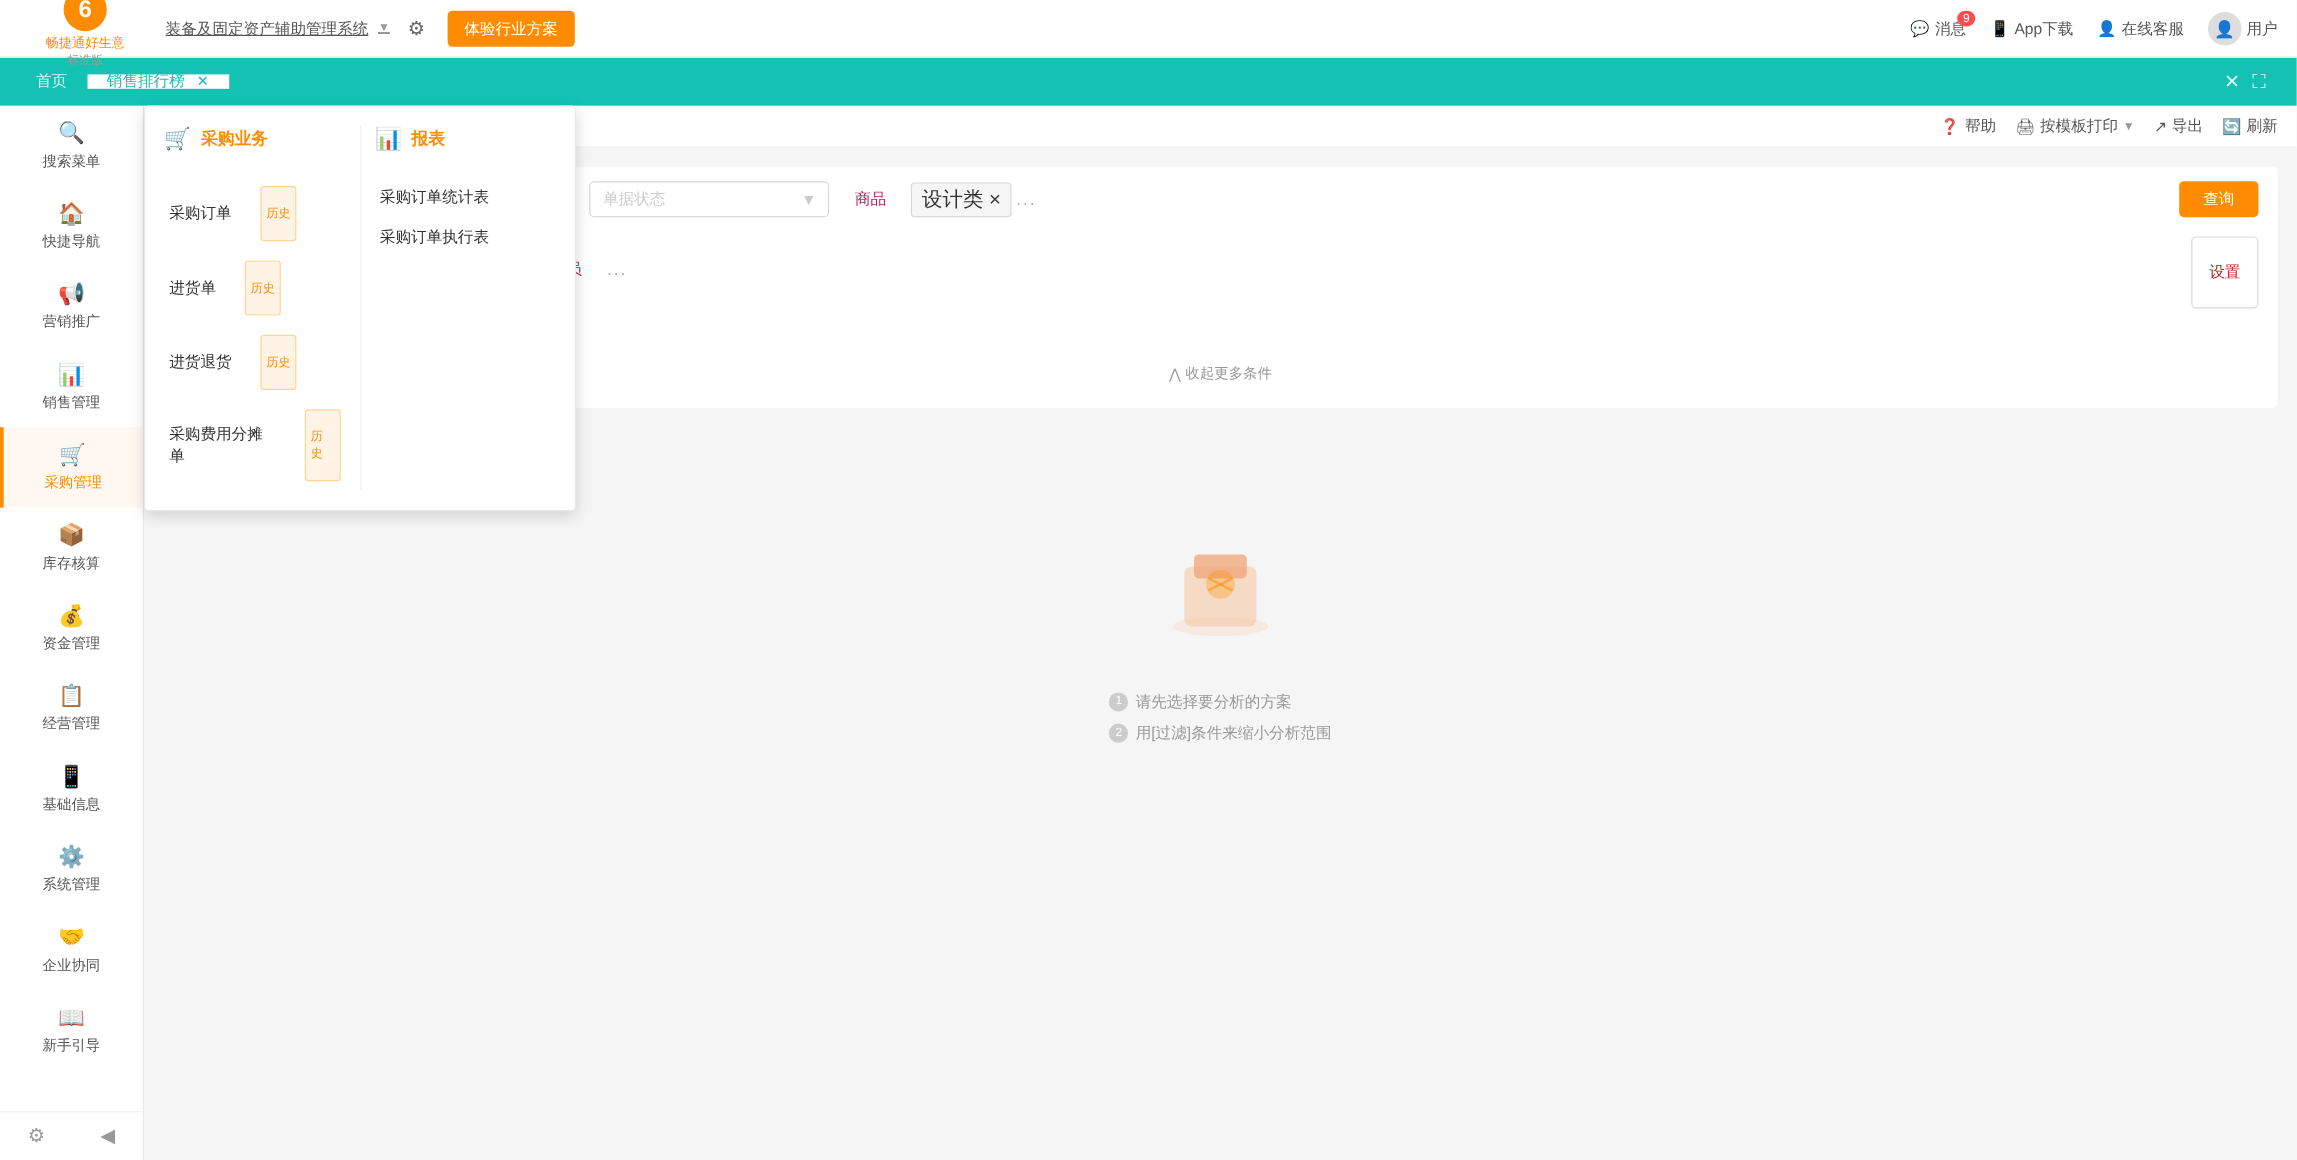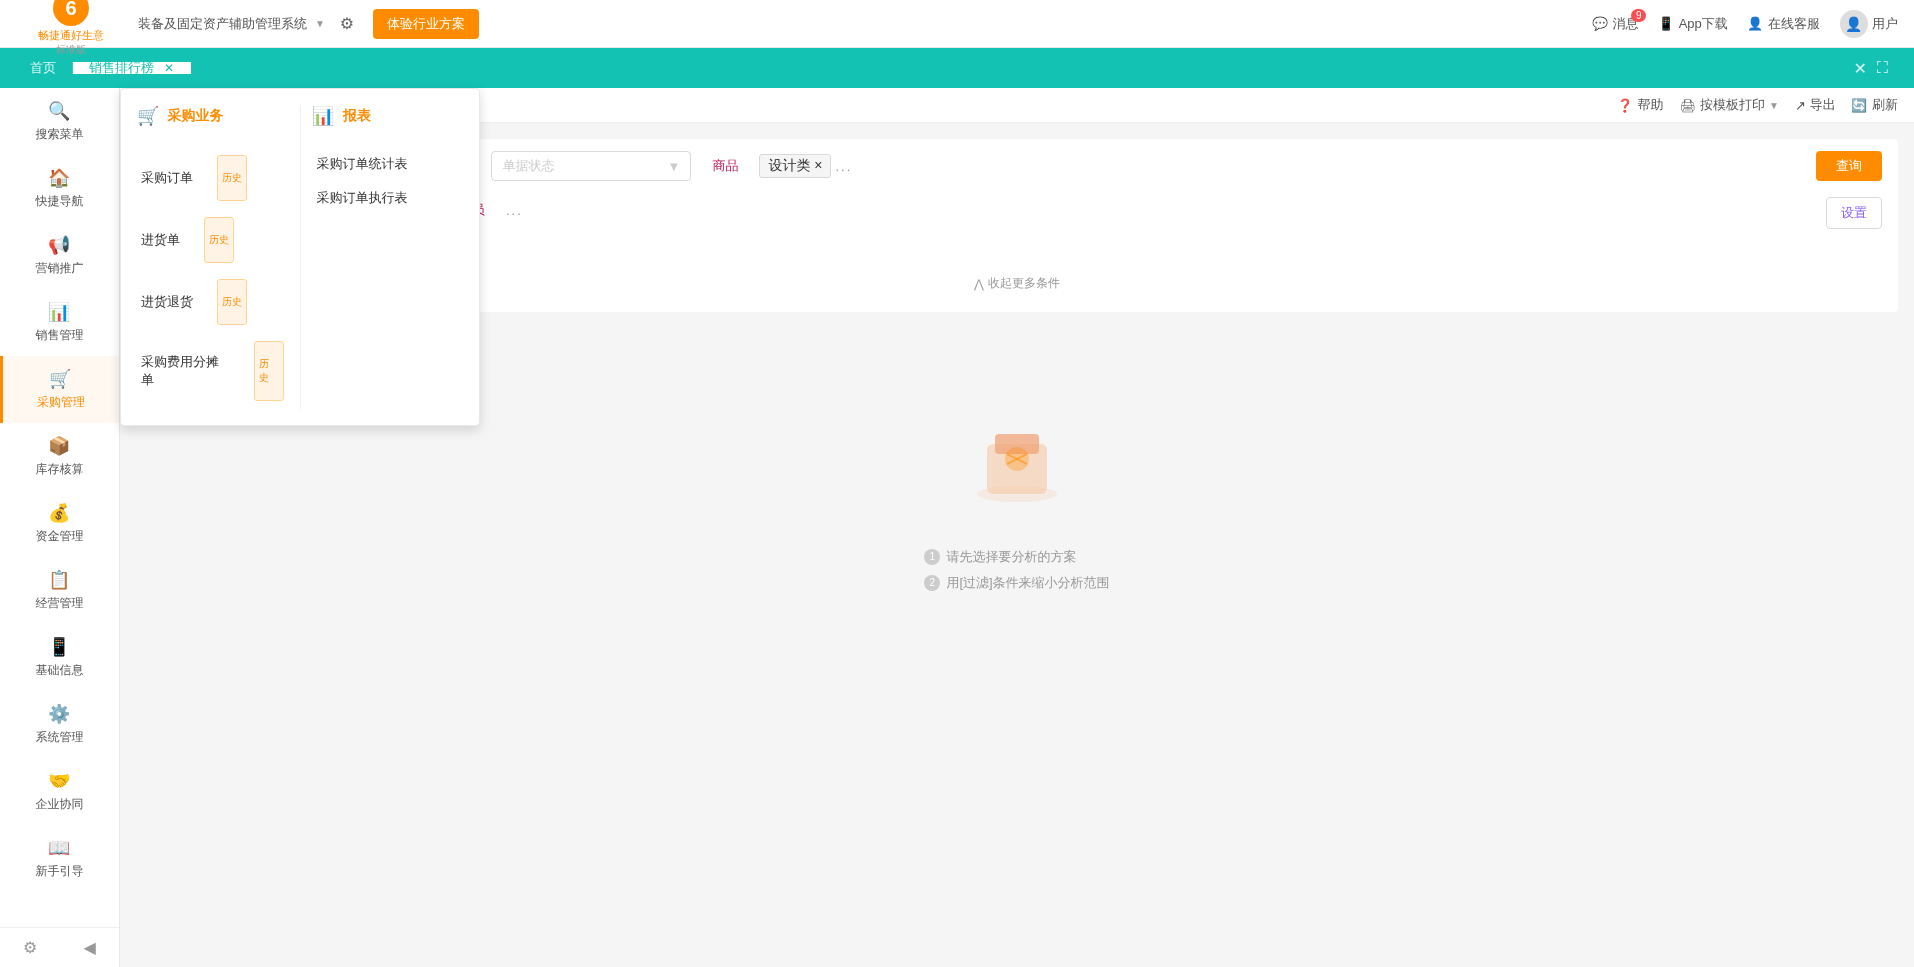--- a/index.html
+++ b/index.html
@@ -4,21 +4,21 @@
   <style>
     * { margin: 0; padding: 0; box-sizing: border-box; }
     body { font-family: 'Microsoft YaHei', '微软雅黑', sans-serif; font-size: 13px; background: #f5f5f5; color: #333; width: 1914px; min-height: 967px; overflow-x: hidden; }
 
     
     .topbar { height: 48px; background: #fff; display: flex; align-items: center; padding: 0 16px; border-bottom: 1px solid #e8e8e8; position: relative; z-index: 100; }
     .topbar-logo { width: 110px; display: flex; flex-direction: column; align-items: center; justify-content: center; margin-right: 12px; }
     .logo-icon { width: 36px; height: 36px; background: #ff8c00; border-radius: 50%; display: flex; align-items: center; justify-content: center; color: #fff; font-size: 20px; font-weight: bold; }
     .logo-text { font-size: 11px; color: #ff8c00; margin-top: 2px; }
     .logo-sub { font-size: 10px; color: #999; }
-    .topbar-system { display: flex; align-items: center; gap: 8px; color: #555; font-size: 13px; cursor: pointer; }
+    .topbar-system { display: flex; align-items: center; gap: 8px; color: #555; font-size: 13px; cursor: pointer; text-decoration: underline; }
     .topbar-system .arrow { color: #999; font-size: 10px; }
     .topbar-settings { width: 28px; height: 28px; display: flex; align-items: center; justify-content: center; color: #666; cursor: pointer; font-size: 16px; margin-left: 8px; }
     .topbar-btn { background: #ff8c00; color: #fff; border: none; border-radius: 4px; padding: 6px 14px; font-size: 13px; cursor: pointer; margin-left: 12px; }
     .topbar-right { margin-left: auto; display: flex; align-items: center; gap: 20px; }
     .topbar-right-item { display: flex; align-items: center; gap: 4px; color: #555; cursor: pointer; font-size: 13px; position: relative; }
     .badge { background: #ff4d4f; color: #fff; border-radius: 10px; font-size: 10px; padding: 1px 5px; position: absolute; top: -6px; right: -8px; }
     .avatar { width: 28px; height: 28px; border-radius: 50%; background: #ddd; display: flex; align-items: center; justify-content: center; color: #999; font-size: 14px; }
 
     
     .tabbar { height: 40px; background: #13c2b2; display: flex; align-items: stretch; padding: 14px; position: relative; z-index: 90; }
@@ -40,24 +40,24 @@
     
     .main { flex: 1; display: flex; flex-direction: column; overflow: hidden; background: #f5f5f5; position: relative; }
     .content-area { flex: 1; padding: 16px; overflow: auto; }
 
     
     .filter-bar { background: #fff; padding: 12px 16px; border-radius: 4px; margin-bottom: 12px; }
     .filter-row { display: flex; align-items: center; gap: 21px; margin-bottom: 10px; flex-wrap: wrap; }
     .filter-label { color: #be185d; font-size: 13px; white-space: nowrap; }
     .filter-select { border: 1px solid #d9d9d9; border-radius: 4px; padding: 5px 10px; font-size: 13px; color: #333; background: #fff; min-width: 160px; cursor: pointer; display: flex; align-items: center; justify-content: space-between; }
     .date-btn { background: none; border: none; color: #13c2b2; cursor: pointer; font-size: 12px; }
-    .tag { background: #f5f5f5; border: 1px solid #d9d9d9; border-radius: 3px; padding: 2px 8px; font-size: 14px; color: #333; display: flex; align-items: center; gap: 4px; }
+    .tag { background: #f5f5f5; border: 1px solid #d9d9d9; border-radius: 3px; padding: 2px 8px; font-size: 17px; color: #333; display: flex; align-items: center; gap: 4px; }
     .filter-dots { color: #999; cursor: pointer; letter-spacing: 2px; }
     .btn-query { background: #ff8c00; color: #fff; border: none; border-radius: 4px; padding: 6px 20px; font-size: 13px; cursor: pointer; }
-    .btn-settings { background: #fff; color: #8b5cf6; border: 1px solid #d9d9d9; border-radius: 4px; padding: 6px 14px; font-size: 13px; cursor: pointer; display: block; margin-top: 6px; margin-left: auto; }
+    .btn-settings { background: #fff; color: #b91c1c; border: 1px solid #d9d9d9; border-radius: 4px; padding: 20px 14px; font-size: 13px; cursor: pointer; display: block; margin-top: 6px; margin-left: auto; }
     .toolbar { display: flex; justify-content: flex-end; gap: 16px; padding: 8px 0; align-items: center; font-size: 13px; }
     .toolbar-btn { display: flex; align-items: center; gap: 4px; color: #555; cursor: pointer; }
     .collapse-row { display: flex; justify-content: center; padding: 8px 0; }
     .collapse-btn { color: #999; font-size: 12px; cursor: pointer; display: flex; align-items: center; gap: 4px; }
 
     
     .empty-state { display: flex; flex-direction: column; align-items: center; justify-content: center; padding: 80px 0; }
     .empty-icon { width: 120px; height: 120px; margin-bottom: 20px; }
     .empty-text { color: #999; font-size: 13px; line-height: 2; }
     .empty-text p { display: flex; align-items: center; gap: 6px; }

